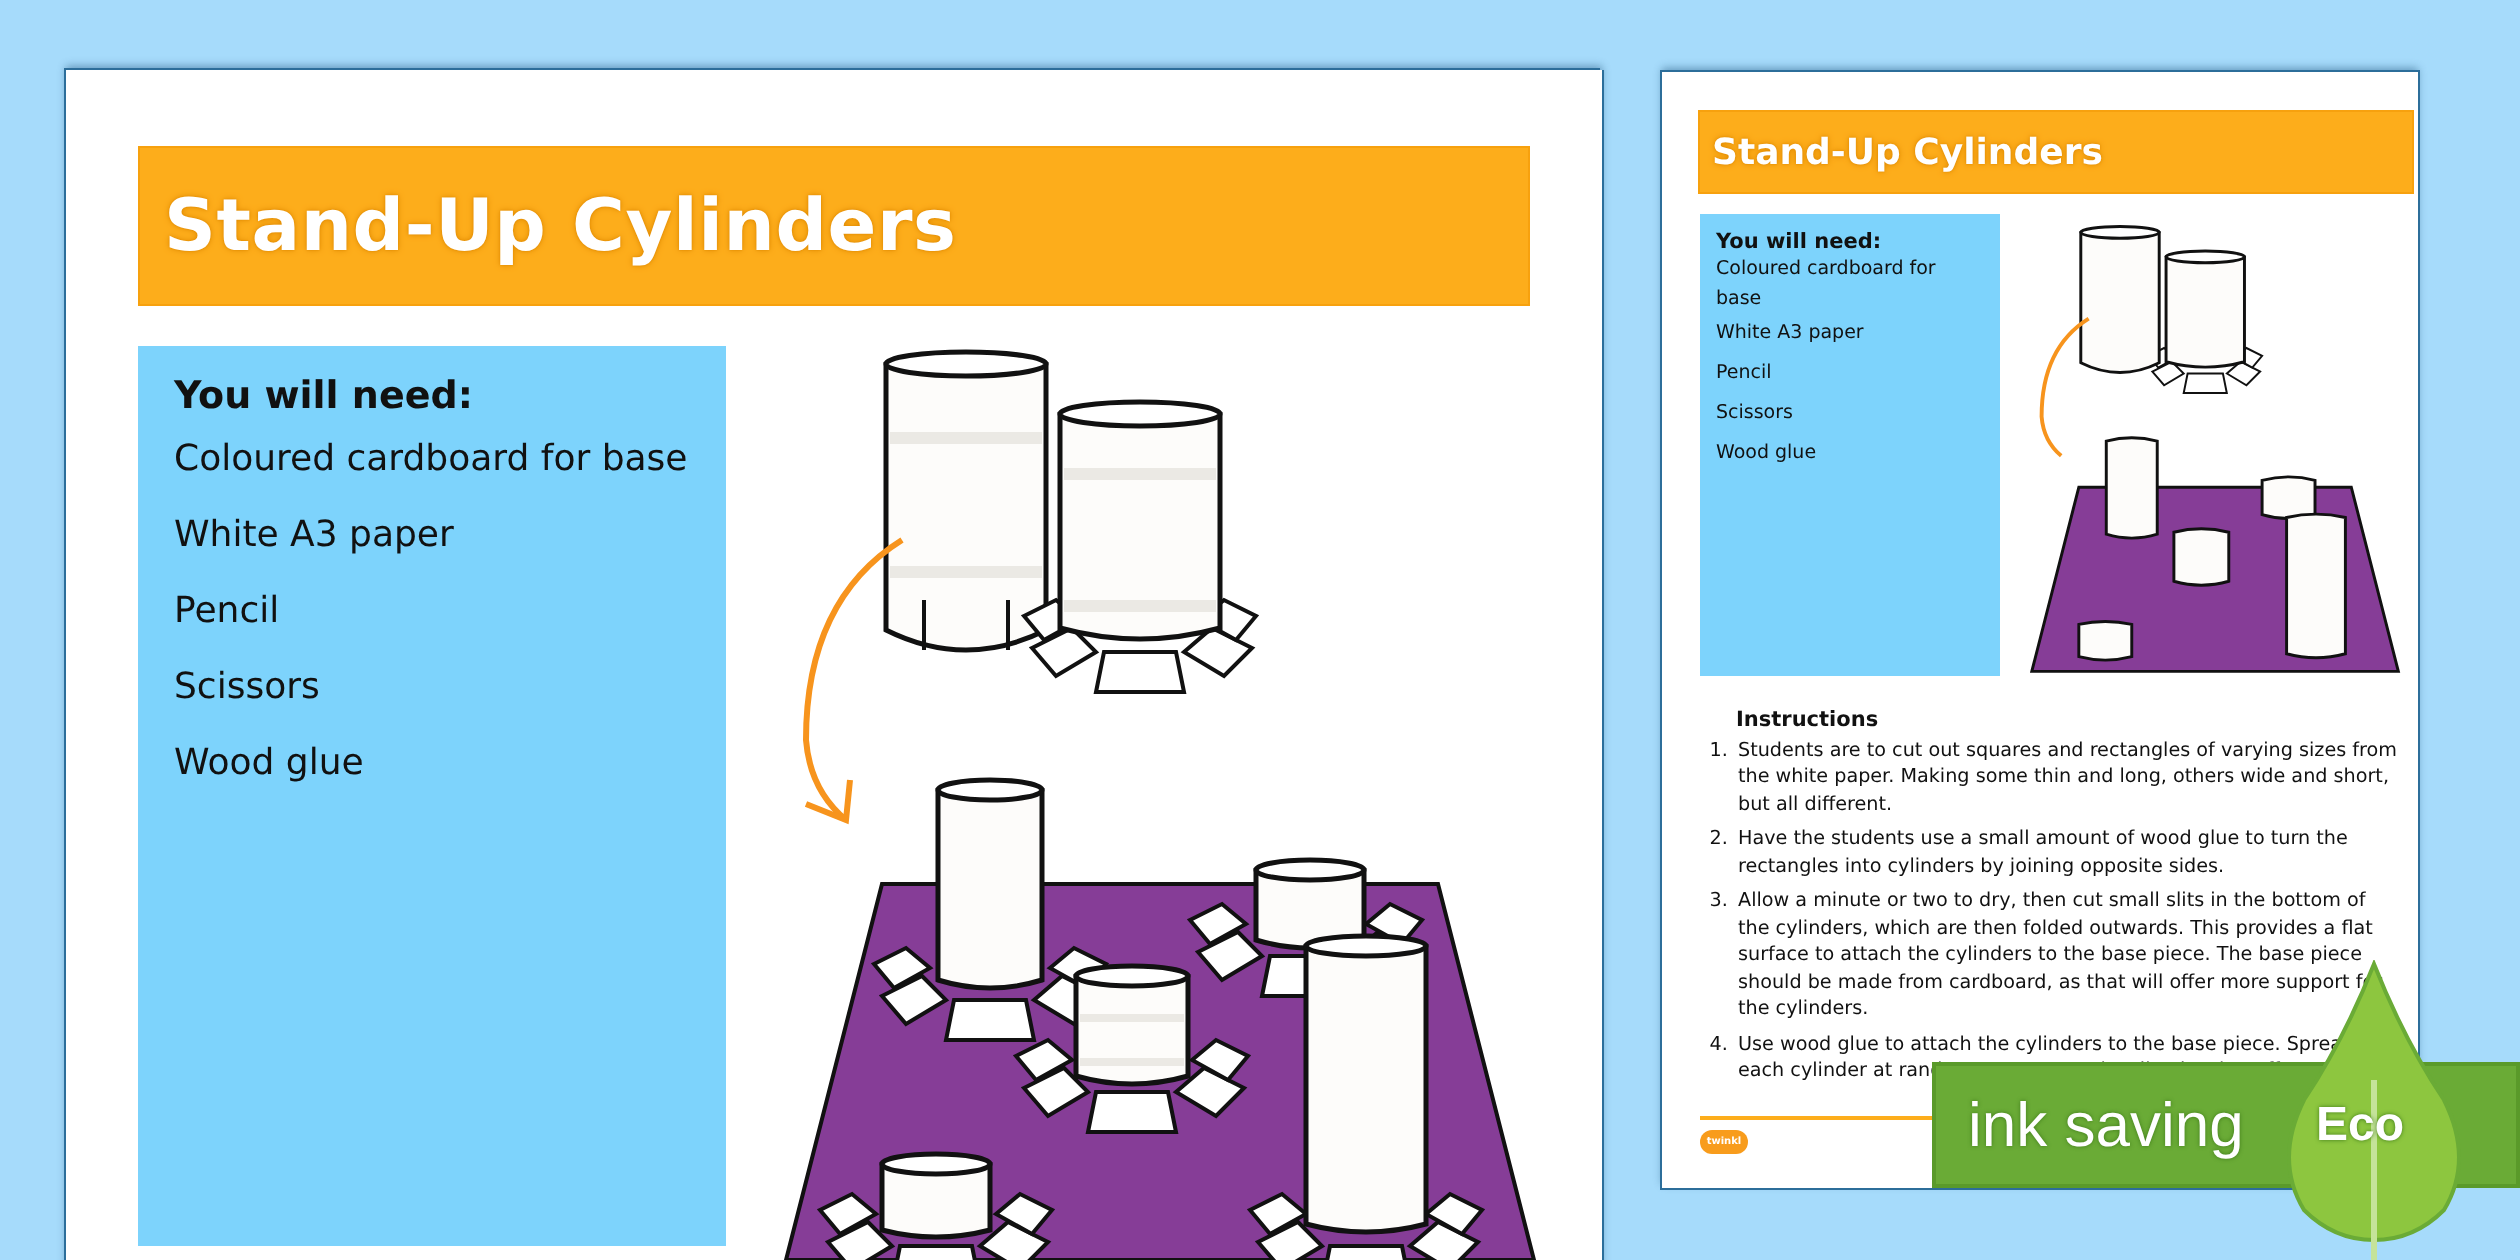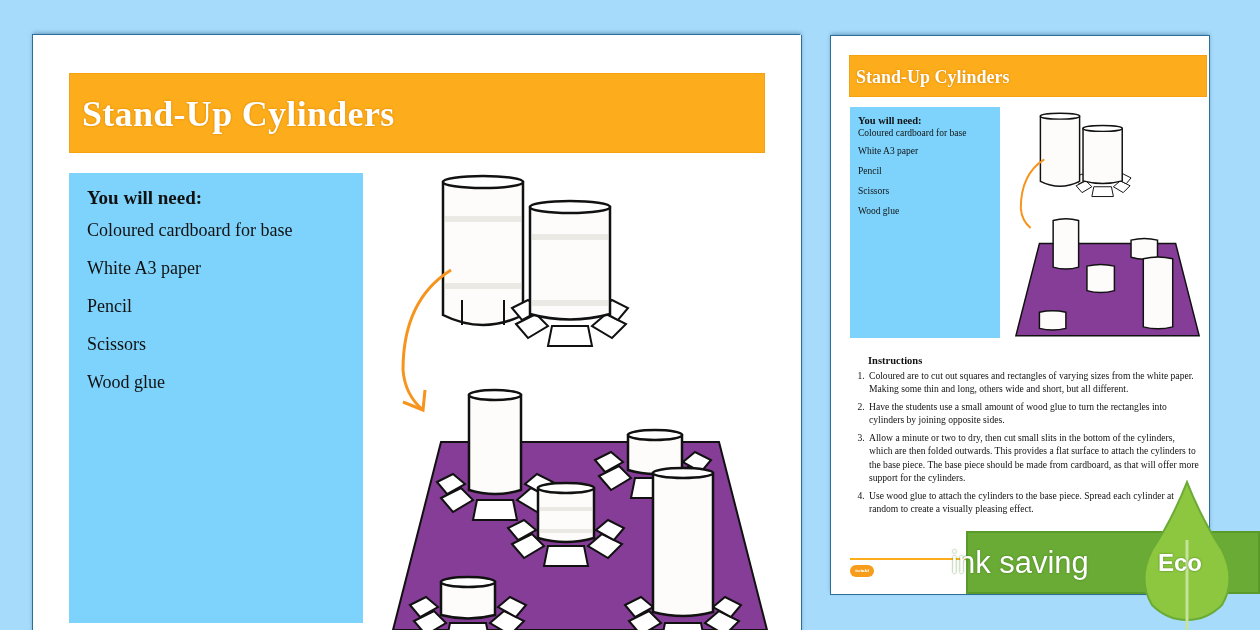--- a/index.html
+++ b/index.html
@@ -6,21 +6,20 @@
   html, body { width: 1260px; height: 630px; overflow: hidden; }
   body {
     background: #a6dbfb;
     font-family: "DejaVu Sans", sans-serif;
     position: relative;
   }
   .page {
     position: absolute;
     background: #ffffff;
     box-shadow: -1px -1px 0 #2c6e9a, 1px 0 0 #2c6e9a, 0 -2px 4px rgba(20,70,110,0.45);
-    font-family: Liberation Serif, serif;
   }
   #page-large { left: 33px; top: 35px; width: 768px; height: 610px; }
   #page-small { left: 831px; top: 36px; width: 378px; height: 558px; box-shadow: 0 0 0 1px #2c6e9a, 0 -2px 4px rgba(20,70,110,0.45); }
 
   
   .title-bar {
     position: absolute;
     background: #fdad1b;
     border: 1px solid #f7a10e;
     color: #ffffff;
@@ -76,21 +75,21 @@
     color: #fff; font-size: 5px; font-weight: bold; line-height: 12px; text-align: center;
   }
 
   
   .eco-banner {
     position: absolute; left: 966px; top: 531px; width: 294px; height: 63px;
     background: #6aab36;
     border: 2px solid #5a9a2a;
   }
   .eco-text {
-    position: absolute; left: 951px; top: 534px;
+    position: absolute; left: 984px; top: 534px;
     font-size: 31px; color: #ffffff; line-height: 58px;
     font-family: "Liberation Sans", sans-serif;
     text-shadow: 0 0 2px #3e7a1a;
   }
   .eco-leaf {
     position: absolute; left: 1142px; top: 480px; width: 90px; height: 150px;
   }
   .eco-leaf-text {
     position: absolute; left: 1158px; top: 534px;
     font-size: 24px; font-weight: bold; color: #ffffff;
@@ -199,21 +198,21 @@
     <path d="M86,225 Q112,218 138,225 L138,320 Q112,328 86,320 Z" fill="#fdfcfa" stroke="#111" stroke-width="3"></path>
     <path d="M245,265 Q272,258 299,265 L299,300 Q272,308 245,300 Z" fill="#fdfcfa" stroke="#111" stroke-width="3"></path>
     <path d="M155,318 Q183,311 211,318 L211,368 Q183,376 155,368 Z" fill="#fdfcfa" stroke="#111" stroke-width="3"></path>
     <path d="M58,412 Q85,406 112,412 L112,445 Q85,452 58,445 Z" fill="#fdfcfa" stroke="#111" stroke-width="3"></path>
     <path d="M270,303 Q300,296 330,303 L330,442 Q300,450 270,442 Z" fill="#fdfcfa" stroke="#111" stroke-width="3"></path>
   </svg>
 
   <div class="instructions">
     <h3>Instructions</h3>
     <ol>
-      <li>Coloured are to cut out squares and rectangles of varying sizes from the white paper. Making some thin and long, others wide and short, but all different.</li>
+      <li>Students are to cut out squares and rectangles of varying sizes from the white paper. Making some thin and long, others wide and short, but all different.</li>
       <li>Have the students use a small amount of wood glue to turn the rectangles into cylinders by joining opposite sides.</li>
       <li>Allow a minute or two to dry, then cut small slits in the bottom of the cylinders, which are then folded outwards. This provides a flat surface to attach the cylinders to the base piece. The base piece should be made from cardboard, as that will offer more support for the cylinders.</li>
       <li>Use wood glue to attach the cylinders to the base piece. Spread each cylinder at random to create a visually pleasing effect.</li>
     </ol>
   </div>
   <div class="footer-rule"></div>
   <div class="twinkl-logo">twinkl</div>
 </div>
 
 <div class="eco-banner"></div>

